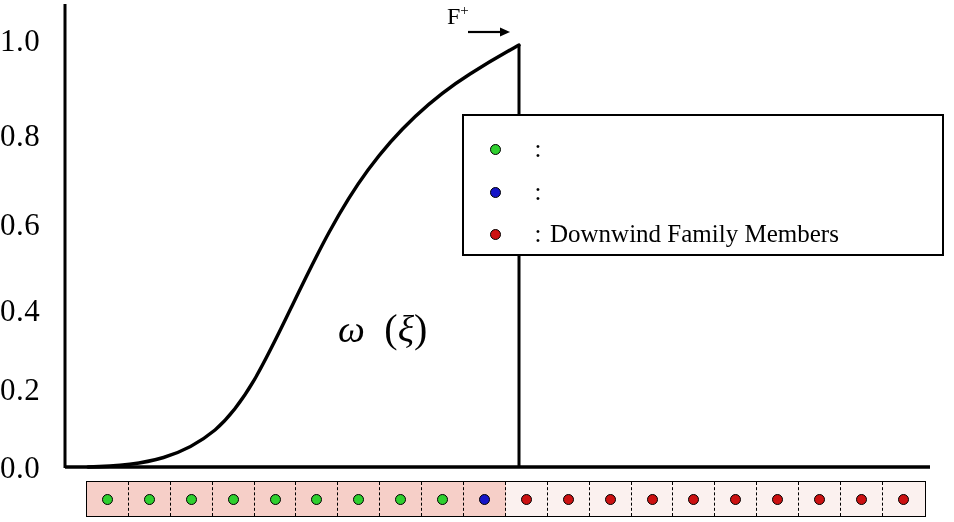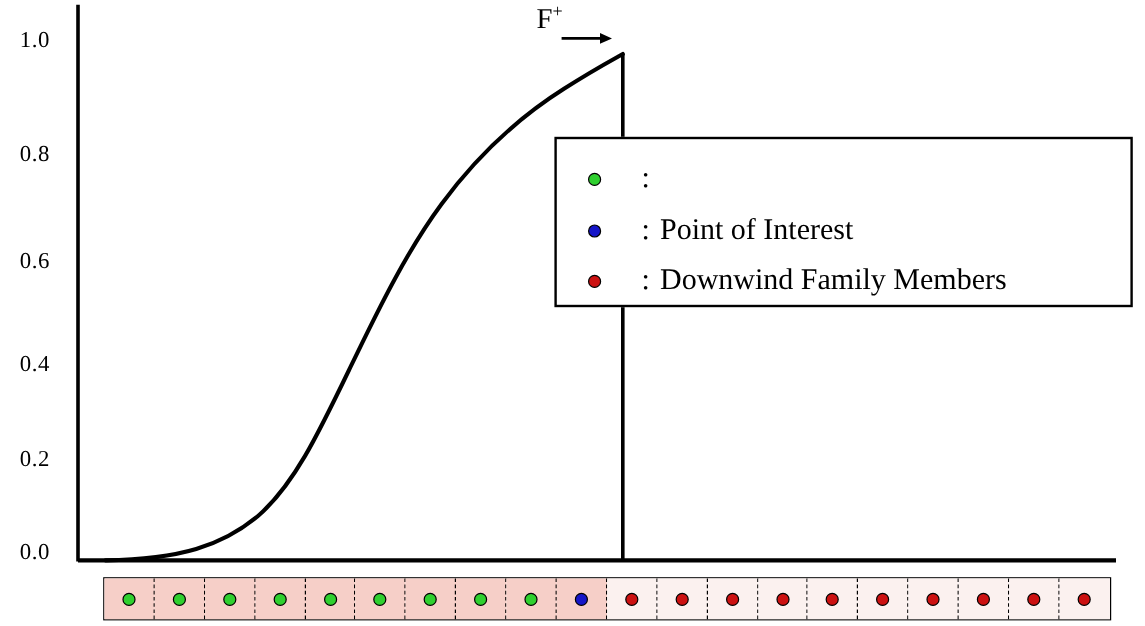--- a/index.html
+++ b/index.html
@@ -14,24 +14,24 @@
     color: #000000;
     overflow: hidden;
   }
   #root {
     position: relative;
     width: 954px;
     height: 522px;
   }
   .ytick {
     position: absolute;
-    font-size: 19px;
+    font-size: 31px;
     font-family: "Liberation Serif", serif;
     color: #000;
-    text-align: center;
+    text-align: left;
     width: 58px;
     letter-spacing: 0.5px;
   }
   svg.curve-layer {
     position: absolute;
     left: 0;
     top: 0;
     width: 954px;
     height: 522px;
     overflow: visible;
@@ -162,36 +162,39 @@
     <line x1="519" y1="45" x2="519" y2="467" stroke="#000" stroke-width="3"></line>
 
     <line x1="468" y1="32" x2="500" y2="32" stroke="#000" stroke-width="2.2"></line>
     <polygon points="500,27.5 510,32 500,36.5" fill="#000"></polygon>
   </svg>
 
   <div class="fplus-label">
     <span>F</span><sup>+</sup>
   </div>
 
+  <div class="omega-label">
+    <span>ω</span>
+    <span class="paren">&nbsp;(</span><span>ξ</span><span class="paren">)</span>
+  </div>
 
   <div class="legend-box">
 
     <div class="legend-row r0">
       <span class="legend-dot-cell">
         <span class="legend-dot" style="background:#2fd02f;"></span>
       </span>
       <span class="legend-colon">:</span>
     </div>
 
     <div class="legend-row r1">
       <span class="legend-dot-cell">
         <span class="legend-dot" style="background:#1515c8;"></span>
       </span>
       <span class="legend-colon">:</span>
-      <span class="legend-text">Point of Interest</span>
     </div>
 
     <div class="legend-row r2">
       <span class="legend-dot-cell">
         <span class="legend-dot" style="background:#cc1111;"></span>
       </span>
       <span class="legend-colon">:</span>
       <span class="legend-text">Downwind Family Members</span>
     </div>
 

